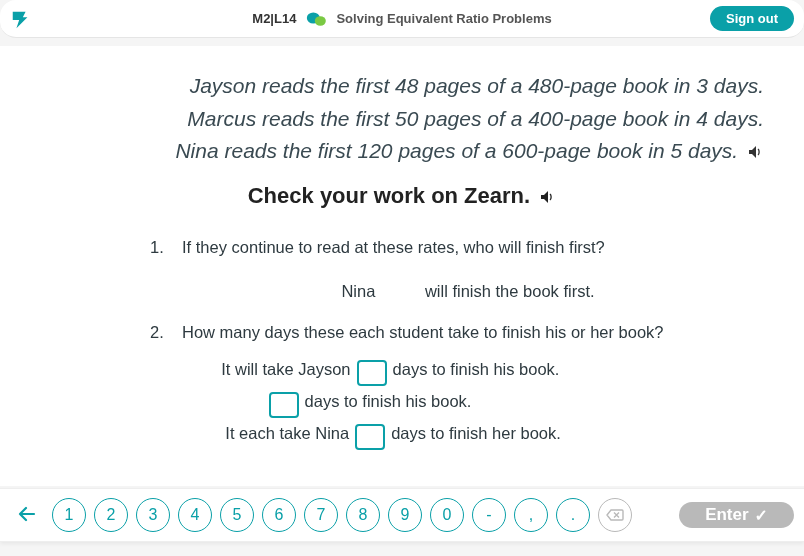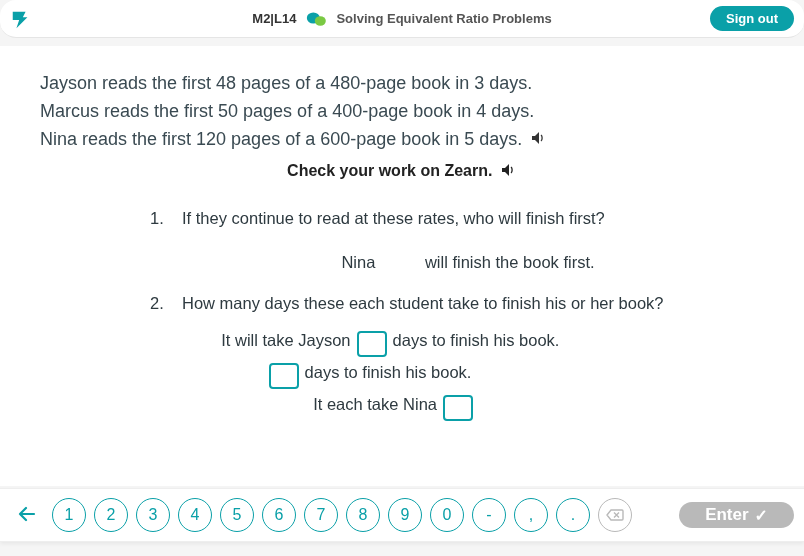--- a/index.html
+++ b/index.html
@@ -7,24 +7,24 @@
   
   .topbar { display: flex; align-items: center; height: 38px; background: #fff; border-bottom: 1px solid #e5e5e5; padding: 0 10px; position: relative; border-radius: 16px; }
   .app-icon { width: 22px; height: 22px; color: #0aa0a8; }
   .top-center { position: absolute; left: 50%; transform: translateX(-50%); display: flex; align-items: center; gap: 10px; }
   .lesson-code { font-weight: 700; font-size: 13px; color: #333; }
   .chat-icon { width: 20px; height: 14px; position: relative; }
   .lesson-title { font-weight: 700; font-size: 13px; color: #555; text-align: right; }
   .signout { margin-left: auto; background: #0aa0a8; color: #fff; border: none; border-radius: 14px; padding: 5px 16px; font-size: 13px; font-weight: 600; cursor: pointer; }
 
   .content { background: #fff; margin: 8px 0 0 0; padding: 24px 40px 20px 40px; height: 440px; color: #3a4a52; }
-  .intro { text-align: left; font-size: 18px; line-height: 1.55; color: #3a4a52; }
+  .intro { text-align: right; font-size: 21px; line-height: 1.55; color: #3a4a52; font-style: italic; }
   .intro .line { display: block; }
   .speaker { display: inline-block; vertical-align: middle; margin-left: 4px; }
-  .check-line { text-align: center; font-weight: 700; font-size: 16px; margin-top: 8px; color: #222; }
+  .check-line { text-align: center; font-weight: 700; font-size: 22px; margin-top: 14px; color: #222; }
 
   .questions { margin-top: 28px; padding: 0 0 0 110px; font-size: 16.5px; color: #2e3a40; }
   .q { display: flex; gap: 14px; margin-bottom: 18px; }
   .qnum { min-width: 18px; }
   .q1-answer { text-align: center; margin: 25px 0 22px 0; font-size: 16.5px; }
   .q1-answer .blank-filled { display: inline-block; min-width: 78px; text-align: center; }
 
   .fill-lines { margin-top: 16px; }
   .fill-line { display: flex; align-items: flex-start; justify-content: center; gap: 6px; font-size: 16.5px; margin-bottom: 6px; width: 560px; margin-left: -60px; }
   .fill-line .pre { text-align: right; min-width: 170px; }
@@ -106,20 +106,21 @@
         <span class="box-input"></span>
         <span>days to finish his book.</span>
       </div>
       <div class="fill-line">
         <span class="box-input"></span>
         <span>days to finish his book.</span>
       </div>
       <div class="fill-line">
         <span class="pre">It each take Nina</span>
         <span class="box-input"></span>
+        <span>days to finish her book.</span>
       </div>
     </div>
   </div>
 </div>
 
 <div class="keypad-bar">
   <span class="back-arrow">
     <svg width="18" height="16" viewBox="0 0 18 16">
         <path fill="none" stroke="#0aa0a8" stroke-width="2.2" stroke-linecap="round" stroke-linejoin="round" d="M16 8H2M8 2L2 8l6 6"></path>
       </svg>

